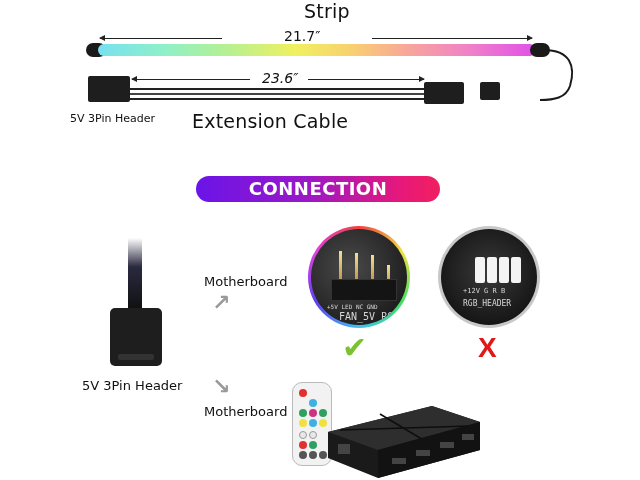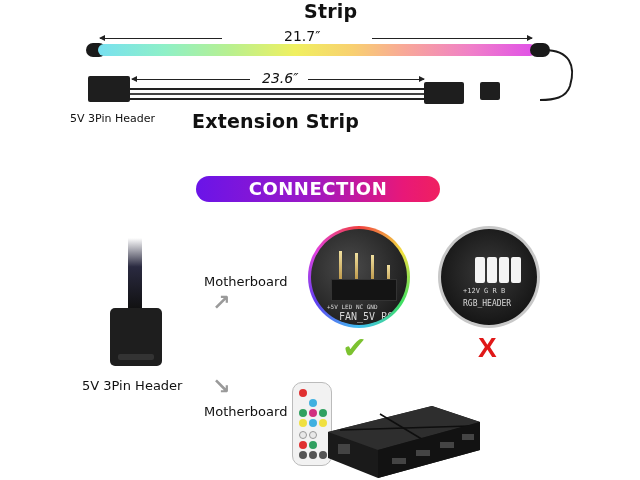--- a/index.html
+++ b/index.html
@@ -1,20 +1,20 @@
 <!DOCTYPE html>
 <html><head>
 <meta charset="utf-8">
 <style>
   * { box-sizing: border-box; margin: 0; padding: 0; }
   html, body { width: 640px; height: 480px; background: #ffffff; overflow: hidden; }
   body { position: relative; font-family: "DejaVu Sans", "Liberation Sans", sans-serif; color: #111; }
   .abs { position: absolute; }
 
-  .title { font-size: 19px; font-weight: 700; color: #111; letter-spacing: 0.2px; }
+  .title { font-size: 19px; font-weight: 400; color: #111; letter-spacing: 0.2px; }
   .dim { font-size: 14px; color: #111; }
   .dim-line { height: 1px; background: #222; }
   .arrow-l::before { content: ""; position: absolute; left: -1px; top: -3px; border: 3.5px solid transparent; border-right: 6px solid #222; border-left: 0; }
   .arrow-r::after { content: ""; position: absolute; right: -1px; top: -3px; border: 3.5px solid transparent; border-left: 6px solid #222; border-right: 0; }
 
   .strip { height: 12px; border-radius: 6px;
     background: linear-gradient(90deg, #78e0f0 0%, #8ef0c8 15%, #b8f090 30%, #f0f060 45%, #f8d070 58%, #f8a898 70%, #f080c8 85%, #e050e8 100%); }
   .cap { background: #1a1a1a; height: 14px; border-radius: 7px; }
 
   .cable-wire { height: 2px; background: #222; }
@@ -63,21 +63,21 @@
 <div class="abs dim-line arrow-r" style="left:308px; top:79px; width:116px;"></div>
 
 <div class="abs cable-wire" style="left:130px; top:88px; width:296px;"></div>
 <div class="abs cable-wire" style="left:130px; top:93px; width:296px; background:#444;"></div>
 <div class="abs cable-wire" style="left:130px; top:98px; width:296px;"></div>
 
 <div class="abs plug" style="left:424px; top:82px; width:40px; height:22px;"></div>
 <div class="abs plug" style="left:480px; top:82px; width:20px; height:18px;"></div>
 
 <div class="abs label" style="left:70px; top:112px; font-size:11px;">5V 3Pin Header</div>
-<div class="abs title" style="left:192px; top:110px;">Extension Strip</div>
+<div class="abs title" style="left:192px; top:110px;">Extension Cable</div>
 
 <div class="abs pill" style="left:196px; top:176px; width:244px; height:26px;">CONNECTION</div>
 
 <div class="abs" style="left:128px; top:238px; width:14px; height:72px; background:linear-gradient(#ffffff, #2a2a40 40%, #101010);"></div>
 <div class="abs plug" style="left:110px; top:308px; width:52px; height:58px; border-radius:5px;">
   <div style="position:absolute; left:8px; top:46px; width:36px; height:6px; background:#333; border-radius:2px;"></div>
 </div>
 <div class="abs label-lg" style="left:82px; top:378px;">5V 3Pin Header</div>
 
 <div class="abs label-lg" style="left:204px; top:274px;">Motherboard</div>

